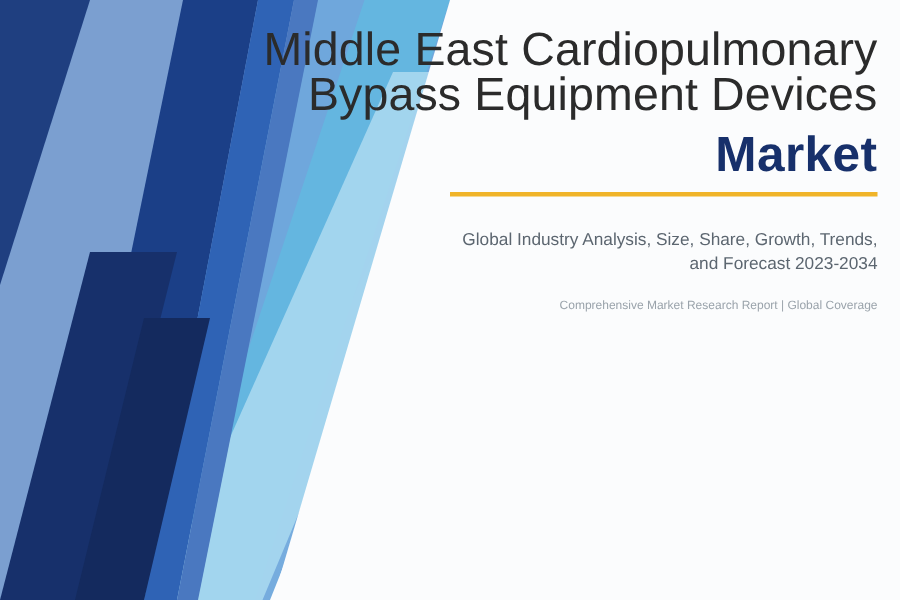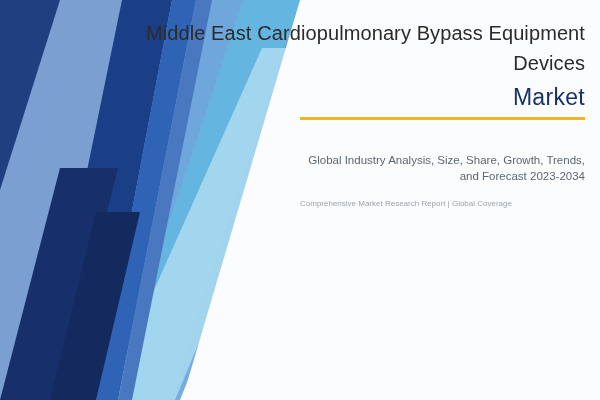--- a/index.html
+++ b/index.html
@@ -51,44 +51,45 @@
 
   .s-white-wedge{left:0;top:0;width:360px;height:400px;background:#fbfcfd;
         clip-path:polygon(300px 0, 360px 0, 360px 400px, 182px 400px);}
 
   
   .content{position:absolute;left:0;top:0;width:600px;height:400px;}
 
   .title{
     position:absolute;left:120px;top:18px;width:465px;
     text-align:right;
-    font-size:20px;line-height:30px;
+    font-size:31px;line-height:30px;
     color:#2b2b2b;font-weight:400;
     letter-spacing:.1px;
   }
   .market-wrap{
     position:absolute;left:300px;top:84px;width:285px;
     text-align:right;
   }
   .market{
     display:inline-block;
-    font-size:23px;font-weight:normal;color:#17306b;
+    font-size:33px;font-weight:bold;color:#17306b;
     letter-spacing:.3px;
     padding-bottom:6px;
   }
   .market-rule{
     display:block;height:3px;background:#f0b429;width:100%;
   }
   .subtitle{
     position:absolute;left:300px;top:152px;width:285px;
     text-align:right;
     font-size:11.5px;line-height:16px;color:#5c6670;
   }
   .caption{
     position:absolute;left:300px;top:198px;width:285px;
+    text-align:right;
     font-size:8px;line-height:12px;color:#9aa3ab;
   }
 </style>
 </head>
 <body>
 
 <div id="page">
 
   <div class="art">
     <div class="shape s-bg"></div>

